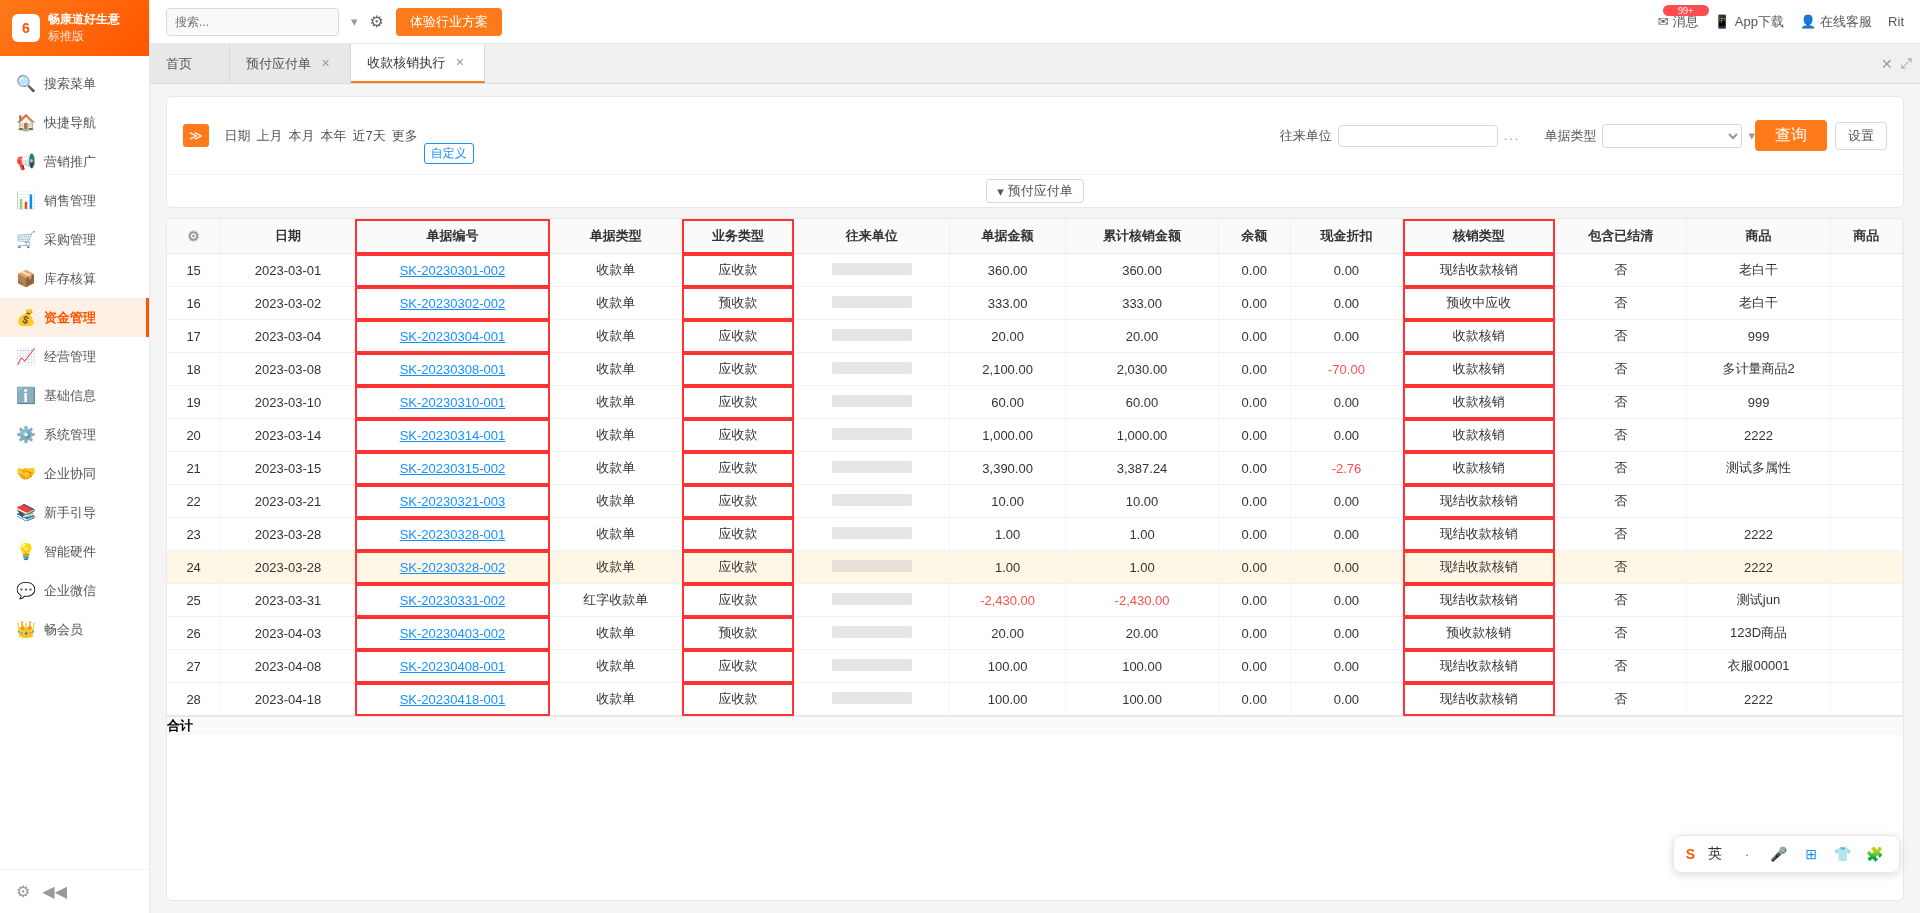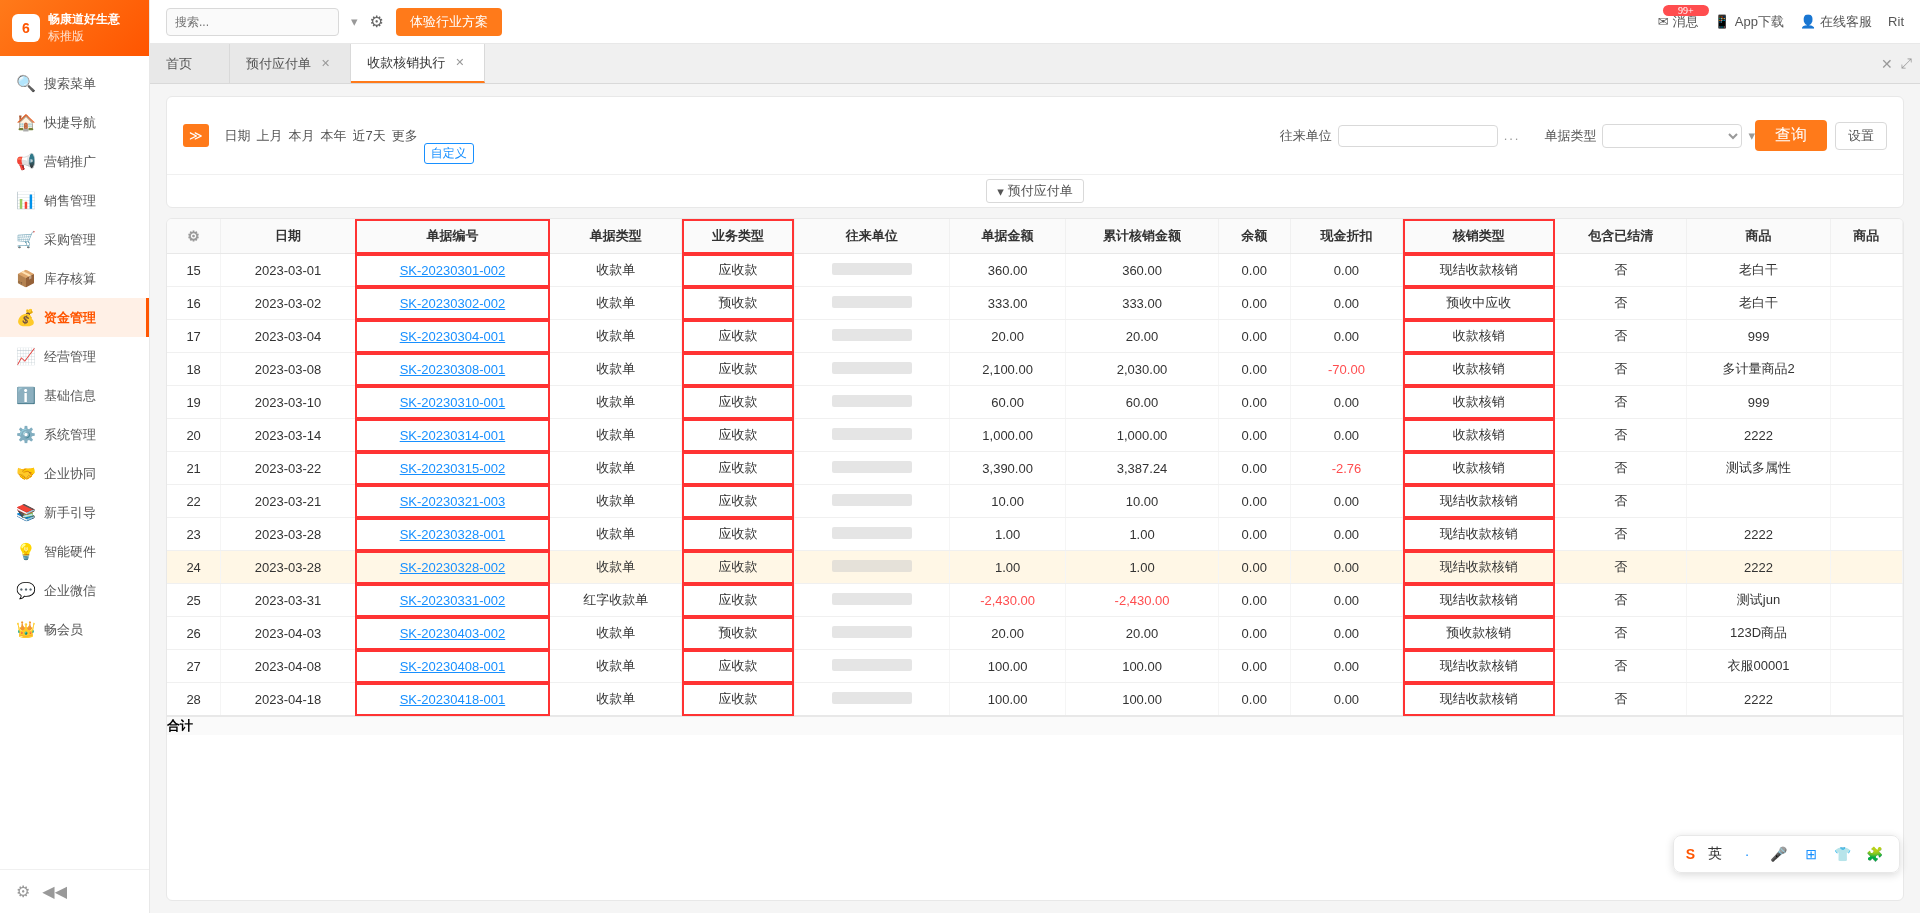--- a/index.html
+++ b/index.html
@@ -365,21 +365,21 @@
       <td class="">1,000.00</td>
       <td>0.00</td>
       <td class="">0.00</td>
       <td style="outline:2px solid #ff3333;outline-offset:-2px;">收款核销</td>
       <td>否</td>
       <td>2222</td>
       <td></td>
     </tr>
             <tr>
       <td>21</td>
-      <td>2023-03-22</td>
+      <td>2023-03-15</td>
       <td style="outline:2px solid #ff3333;outline-offset:-2px;"><span class="link-cell">SK-20230315-002</span></td>
       <td>收款单</td>
       <td style="outline:2px solid #ff3333;outline-offset:-2px;">应收款</td>
       <td><span style="display:inline-block;width:80px;height:12px;background:#ccc;border-radius:2px;opacity:0.5;"></span></td>
       <td class="">3,390.00</td>
       <td class="">3,387.24</td>
       <td>0.00</td>
       <td class="negative">-2.76</td>
       <td style="outline:2px solid #ff3333;outline-offset:-2px;">收款核销</td>
       <td>否</td>

